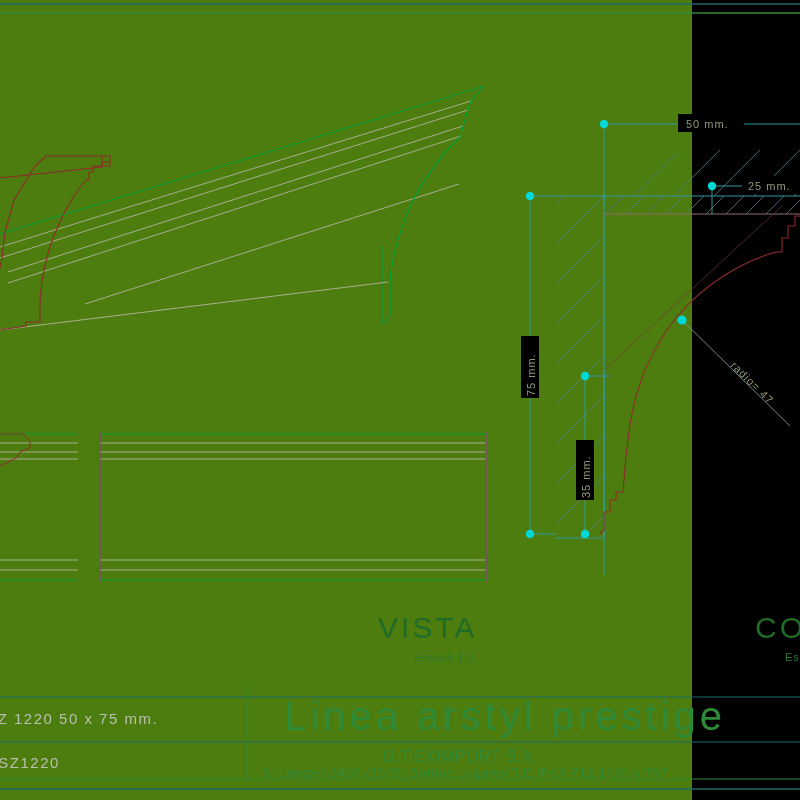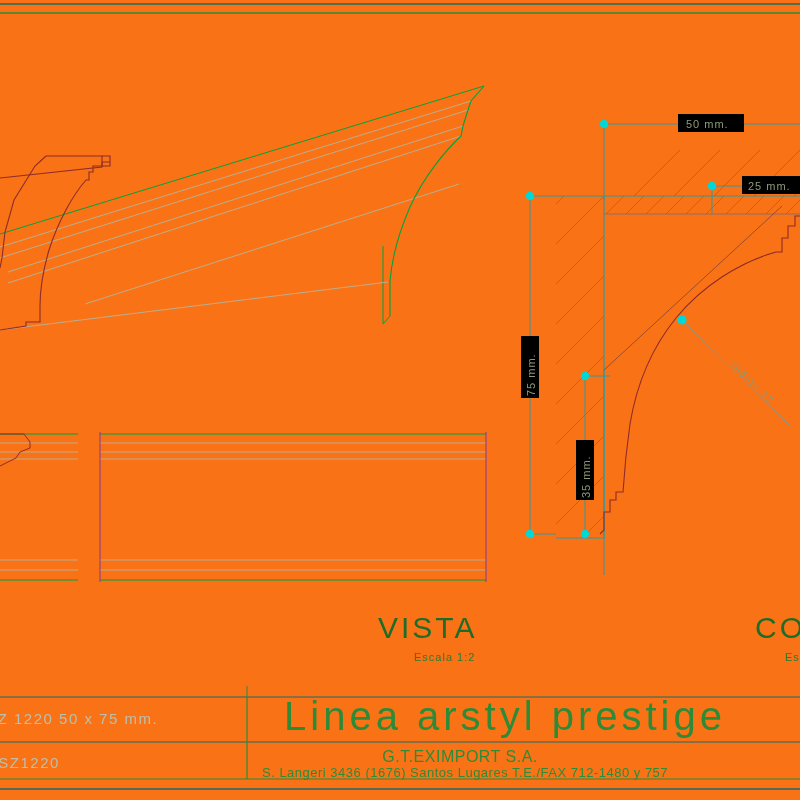--- a/index.html
+++ b/index.html
@@ -7,23 +7,23 @@
     margin: 0;
     padding: 0;
     background: #000000;
     width: 800px;
     height: 800px;
     overflow: hidden;
     font-family: "Liberation Sans", sans-serif;
   }
   #cad-root {
     position: relative;
-    width: 800px;
+    width: 692px;
     height: 800px;
-    background: #f97316;
+    background: #4d7c0f;
   }
   #cad-svg {
     position: absolute;
     top: 0;
     left: 0;
     width: 800px;
     height: 800px;
     display: block;
   }
   .cad-text {

